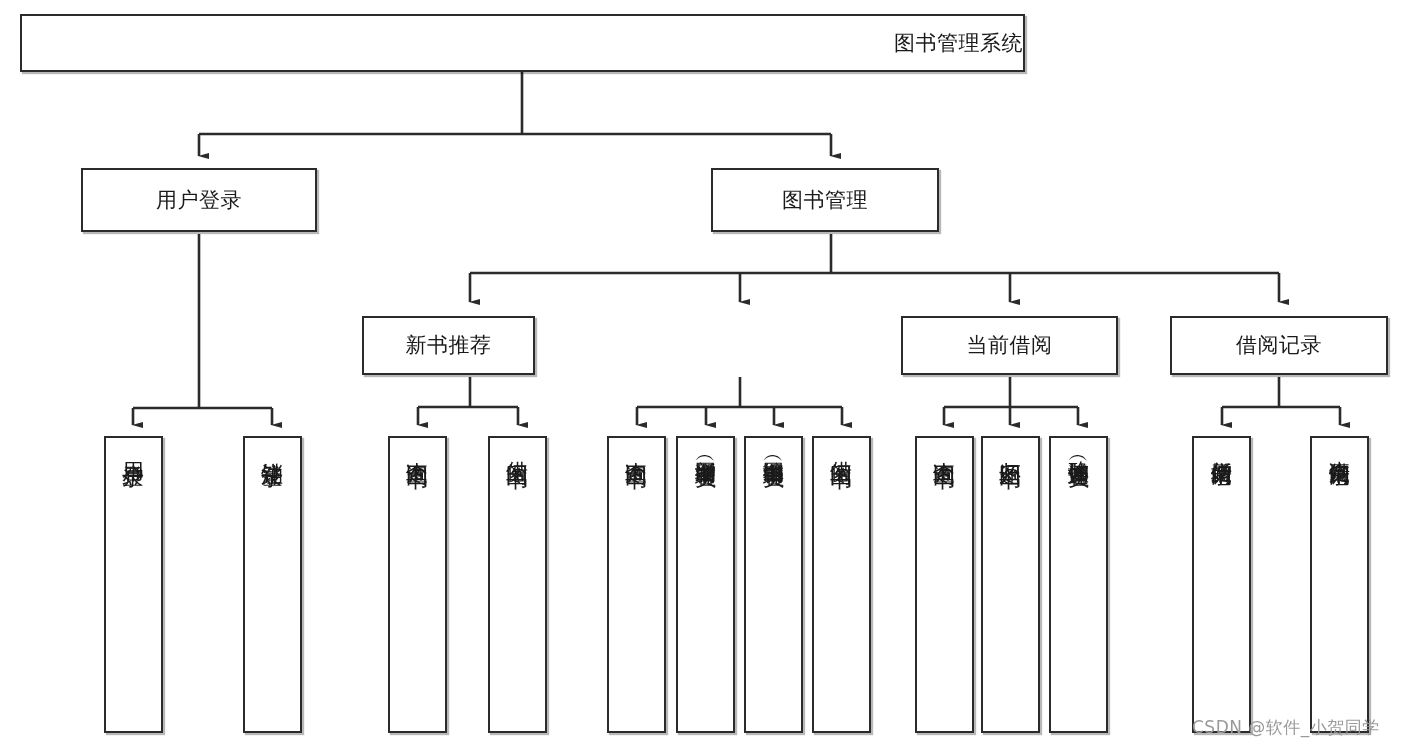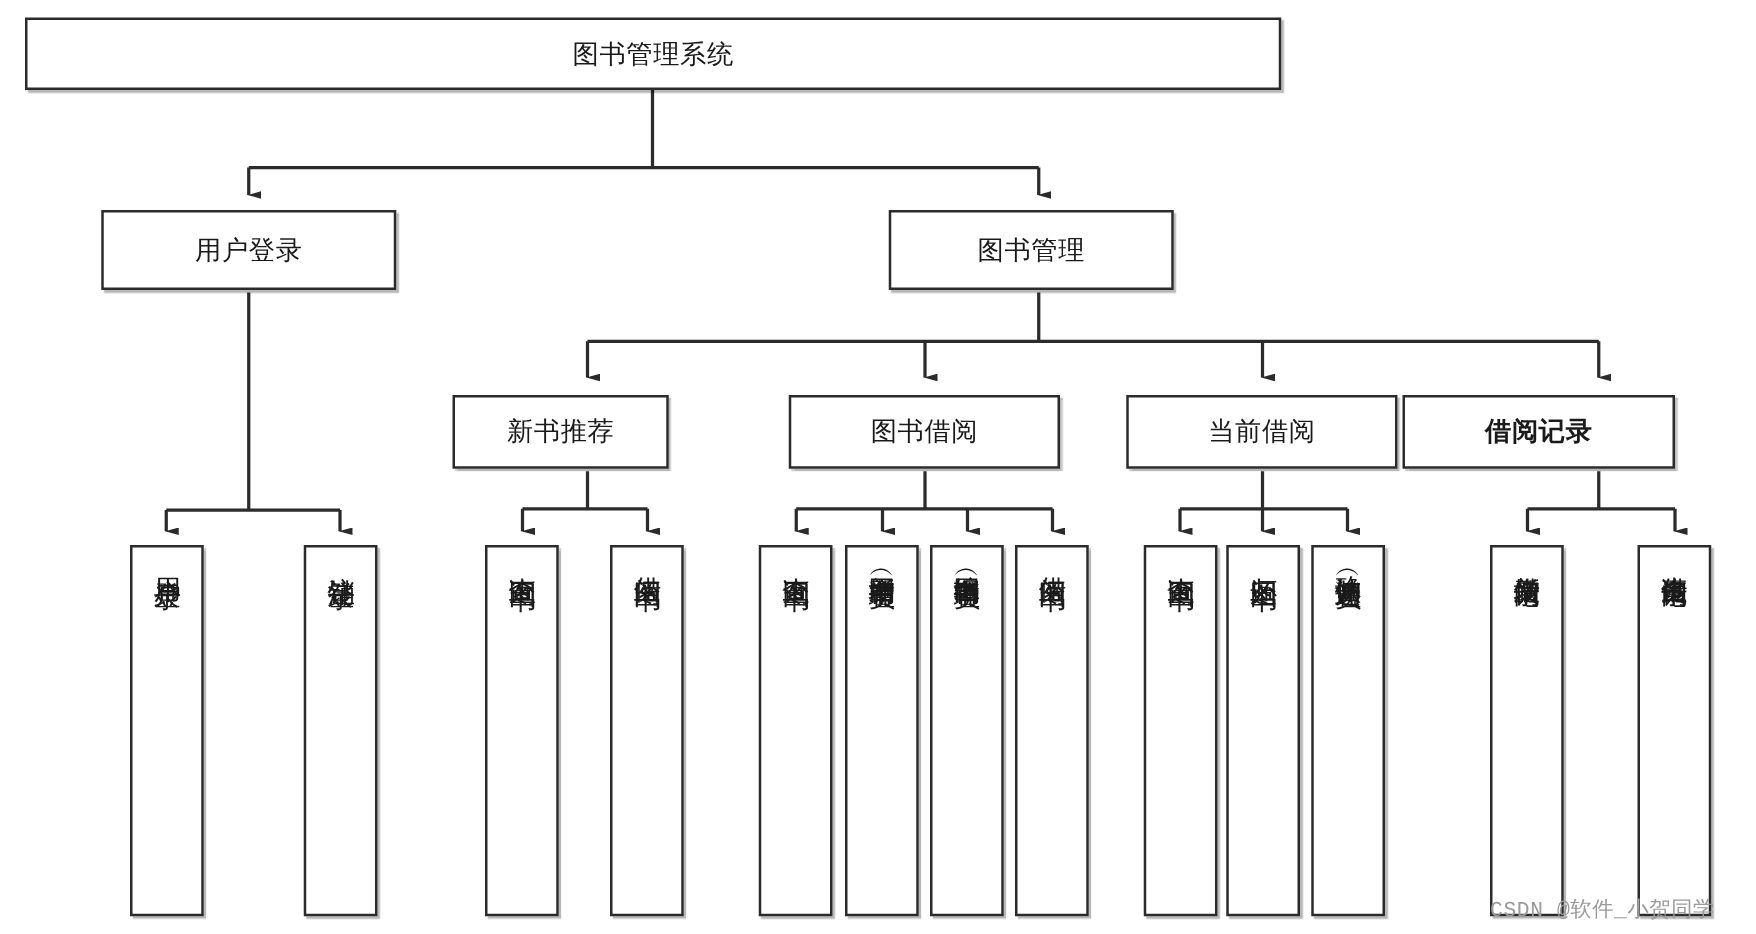--- a/index.html
+++ b/index.html
@@ -119,41 +119,38 @@
       <path d="M 1010 407 L 1010 425" marker-end="url(#arrow)"></path>
       <path d="M 1078 407 L 1078 425" marker-end="url(#arrow)"></path>
 
       <path d="M 1279 377 L 1279 407"></path>
       <path d="M 1222 407 L 1340 407"></path>
       <path d="M 1222 407 L 1222 425" marker-end="url(#arrow)"></path>
       <path d="M 1340 407 L 1340 425" marker-end="url(#arrow)"></path>
     </g>
   </svg>
 
-  <div class="node horizontal" style="left:20px; top:14px; width:1005px; height:58px;">
+  <div class="node horizontal" style="left:20px; top:14px; width:1005px; height:58px;justify-content:flex-end;">
     <span class="label">图书管理系统</span>
   </div>
 
   <div class="node horizontal" style="left:81px; top:168px; width:236px; height:64px;">
     <span class="label">用户登录</span>
   </div>
   <div class="node horizontal" style="left:711px; top:168px; width:228px; height:64px;">
     <span class="label">图书管理</span>
   </div>
 
   <div class="node horizontal" style="left:362px; top:316px; width:173px; height:59px;">
     <span class="label">新书推荐</span>
   </div>
-  <div class="node horizontal" style="left:631px; top:316px; width:217px; height:59px;">
-    <span class="label">图书借阅</span>
-  </div>
   <div class="node horizontal" style="left:901px; top:316px; width:217px; height:59px;">
     <span class="label">当前借阅</span>
   </div>
-  <div class="node horizontal" style="left:1122px; top:316px; width:218px; height:59px;font-weight:bold;">
+  <div class="node horizontal" style="left:1170px; top:316px; width:218px; height:59px;">
     <span class="label">借阅记录</span>
   </div>
 
   <div class="node vertical" style="left:104px; top:436px; width:59px; height:297px;">
     <span class="label">用户登录</span>
   </div>
   <div class="node vertical" style="left:243px; top:436px; width:59px; height:297px;">
     <span class="label">注销登录</span>
   </div>
 
@@ -187,15 +184,15 @@
     <span class="label">确认归还（管理员）</span>
   </div>
 
   <div class="node vertical tall-text" style="left:1192px; top:436px; width:59px; height:297px;">
     <span class="label">新增借阅记录</span>
   </div>
   <div class="node vertical tall-text" style="left:1310px; top:436px; width:59px; height:297px;">
     <span class="label">查询借阅记录</span>
   </div>
 
-  <div class="watermark" style="left:1192px; top:716px;font-family:Liberation Mono, monospace;">CSDN @软件_小贺同学</div>
+  <div class="watermark" style="left:1192px; top:716px;">CSDN @软件_小贺同学</div>
 
 </div>
 
 </body></html>

